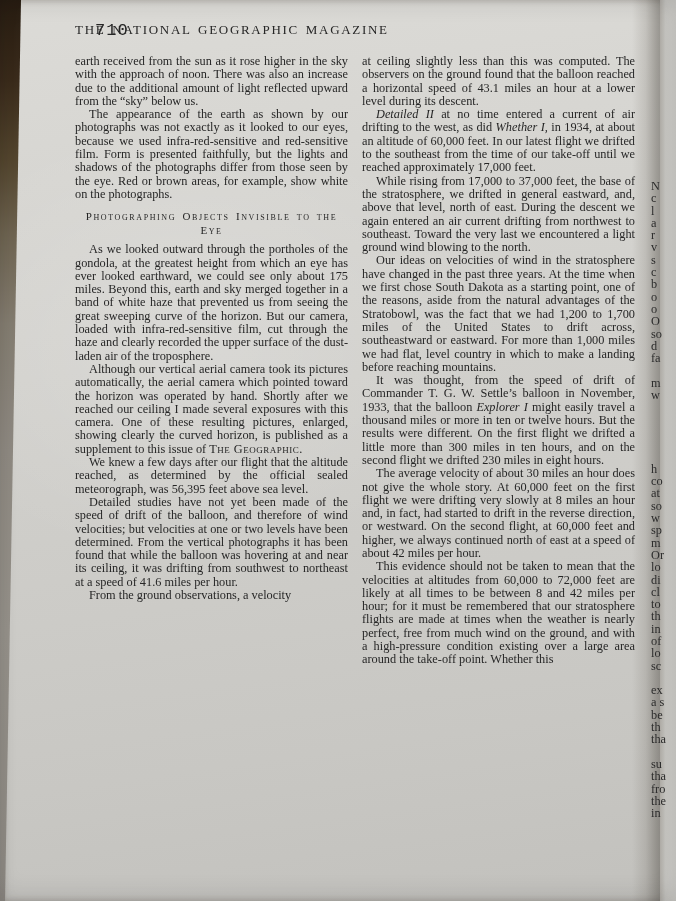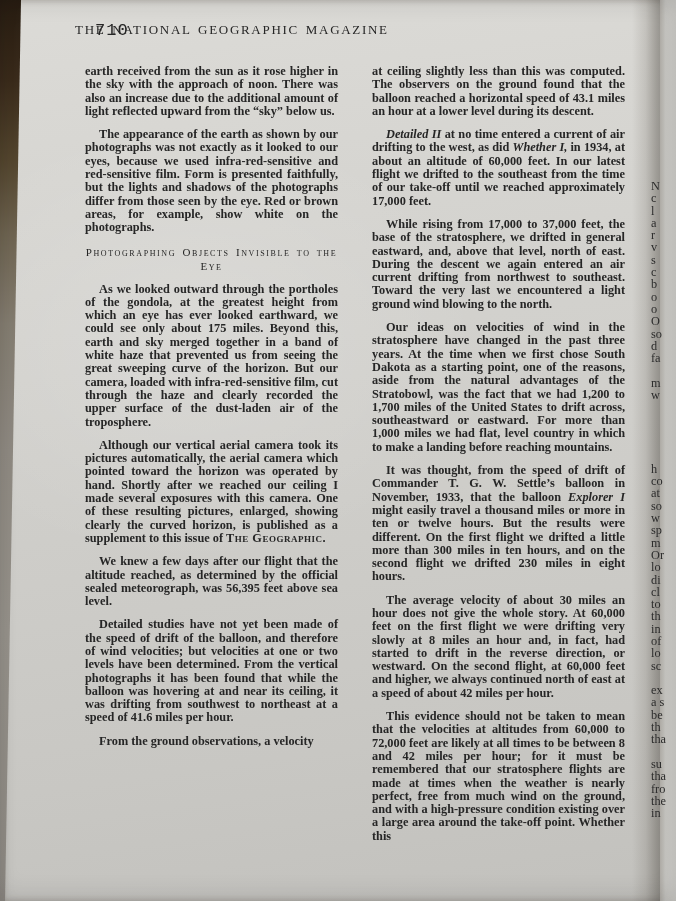--- a/index.html
+++ b/index.html
@@ -41,21 +41,21 @@
   .magazine-title{
     position:absolute;left:0;right:0;top:1px;text-align:left;
     font-size:13px;letter-spacing:1.7px;word-spacing:2px;
   }
   .columns{
     display:flex;gap:14px;text-align:justify;
   }
   .col{width:273px;
     font-size:12.3px;line-height:13.3px;
   }
-  .para{margin:10px;hyphens:none;font-weight:bold;}
+  .para{margin:0;hyphens:none;}
   .para.indent{text-indent:14px;}
   .subhead{
     margin:8px 0 6px 0;text-align:center;text-indent:0;
     font-weight:normal;font-variant:small-caps;
     font-size:11px;letter-spacing:1.6px;word-spacing:2px;line-height:14px;
   }
   .sc{font-variant:small-caps;letter-spacing:0.5px;}
   
   .gutter{
     position:absolute;top:0;bottom:0;right:14px;width:30px;

